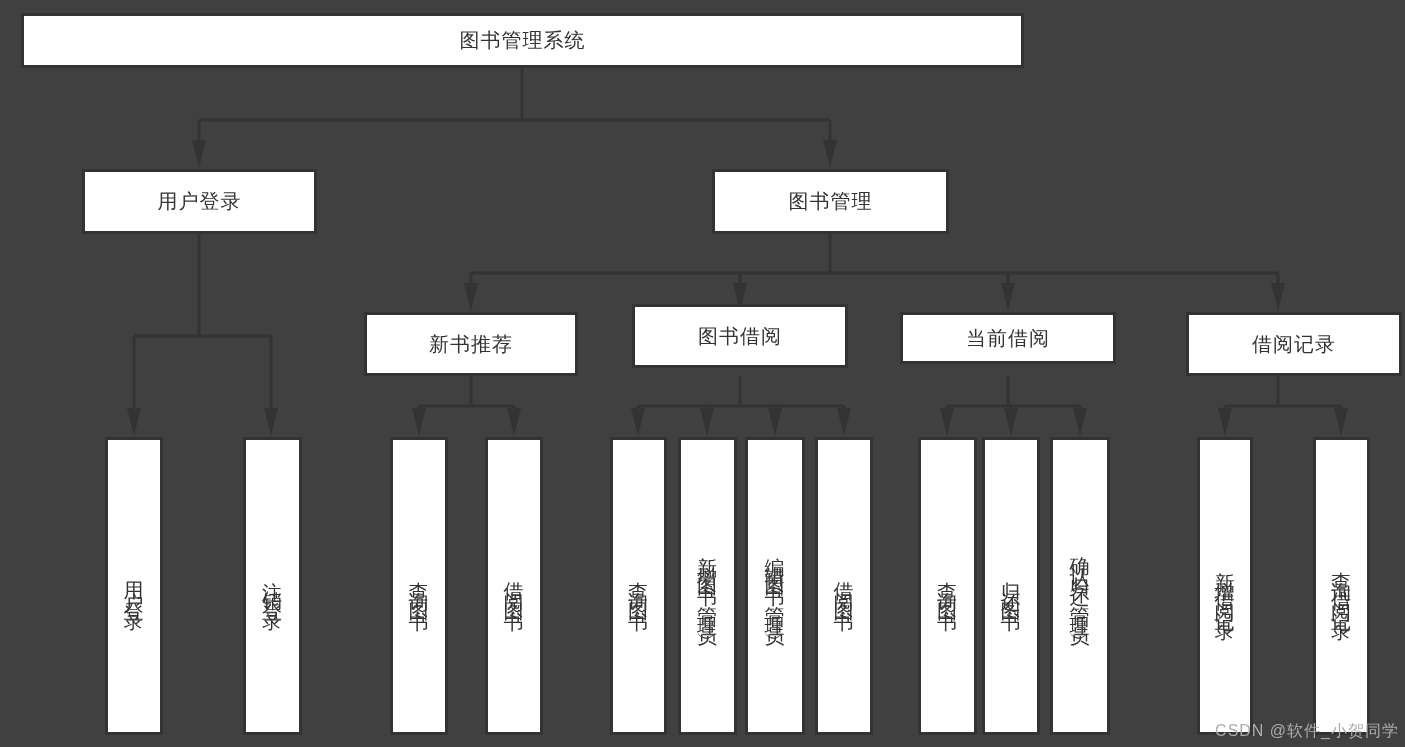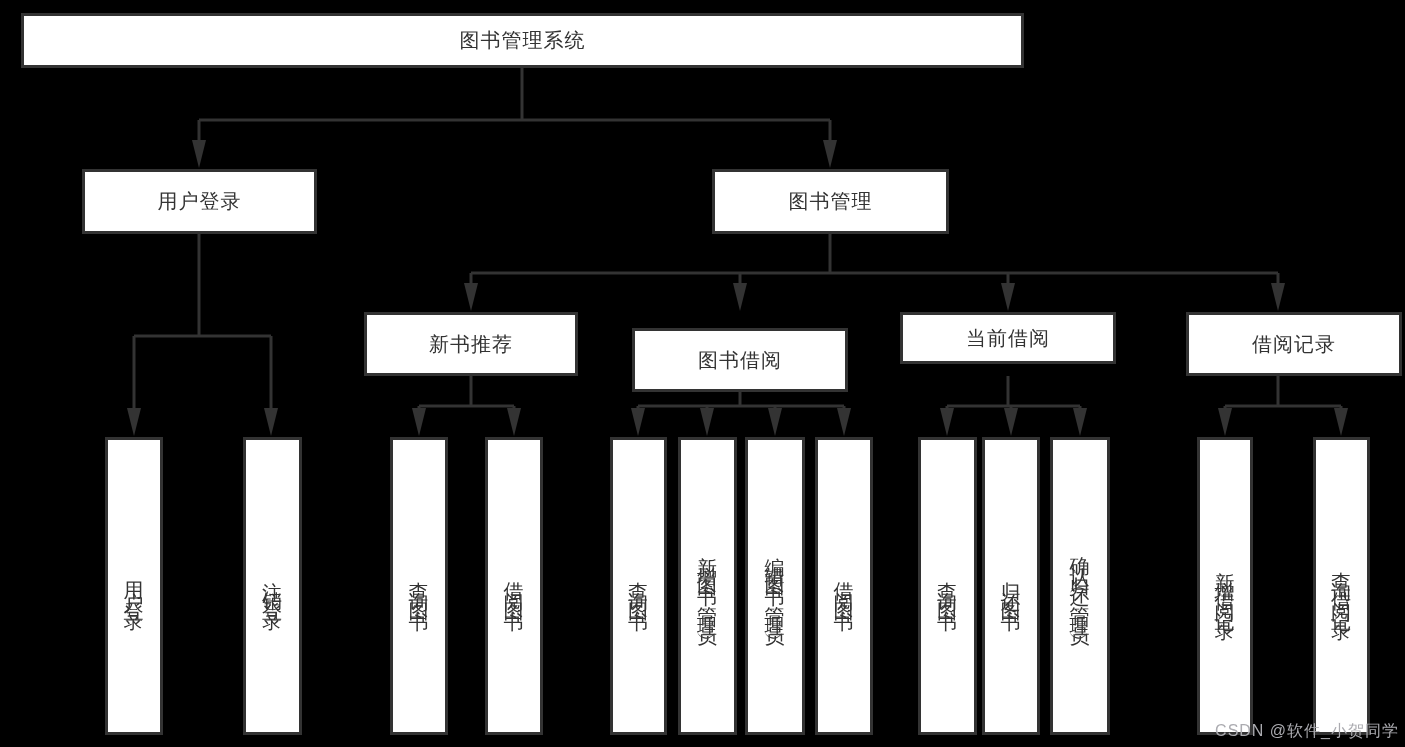--- a/index.html
+++ b/index.html
@@ -1,20 +1,20 @@
 <!DOCTYPE html>
 <html><head>
 <meta charset="utf-8">
 <style>
   html, body { margin:0; padding:0; background:#ffffff; }
   .canvas {
     position: relative;
     width: 1405px;
     height: 747px;
-    background: #000000;
+    background: #404040;
     font-family: "Liberation Sans", sans-serif;
     color: #333333;
     overflow: hidden;
     text-decoration: underline;
   }
   svg.connectors {
     position: absolute;
     left: 0; top: 0;
     width: 1405px; height: 747px;
   }
@@ -141,21 +141,21 @@
   <div class="node hlabel" style="left:82px; top:169px; width:235px; height:65px;">
     <span>用户登录</span>
   </div>
   <div class="node hlabel" style="left:712px; top:169px; width:237px; height:65px;">
     <span>图书管理</span>
   </div>
 
   <div class="node hlabel" style="left:364px; top:312px; width:214px; height:64px;">
     <span>新书推荐</span>
   </div>
-  <div class="node hlabel" style="left:632px; top:328px; width:216px; height:64px;">
+  <div class="node hlabel" style="left:632px; top:304px; width:216px; height:64px;">
     <span>图书借阅</span>
   </div>
   <div class="node hlabel" style="left:900px; top:312px; width:216px; height:52px;">
     <span>当前借阅</span>
   </div>
   <div class="node hlabel" style="left:1186px; top:312px; width:216px; height:64px;">
     <span>借阅记录</span>
   </div>
 
   <div class="node leaf" style="left:105px; top:437px; width:58px; height:298px;">

